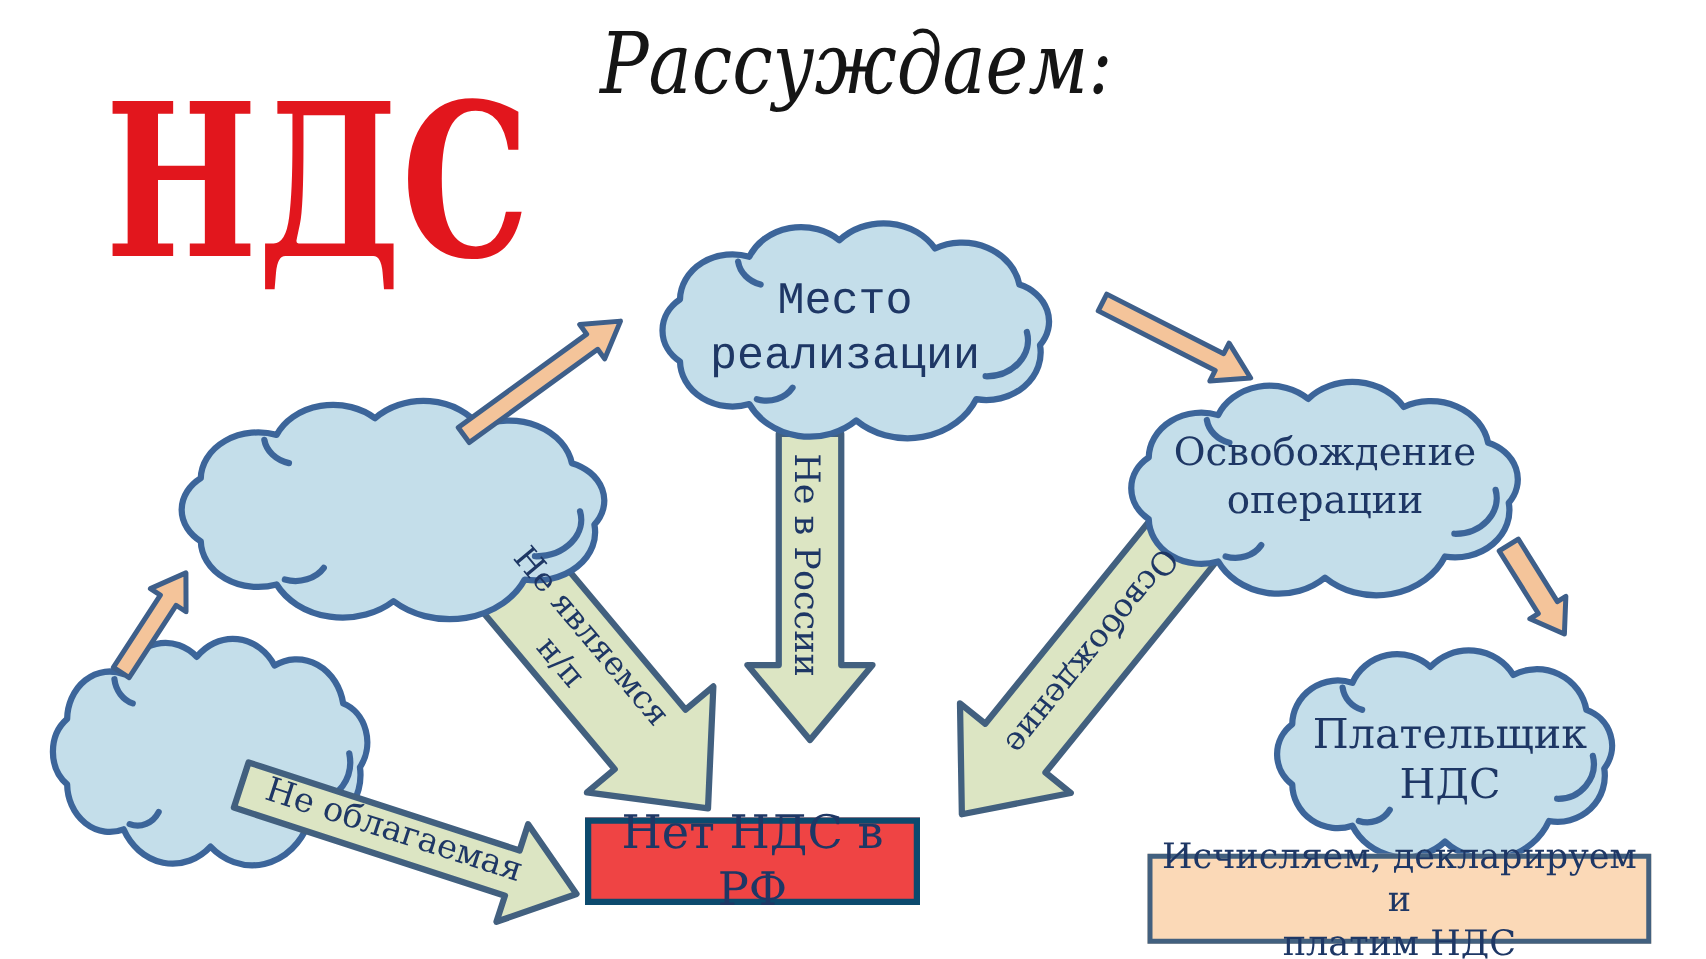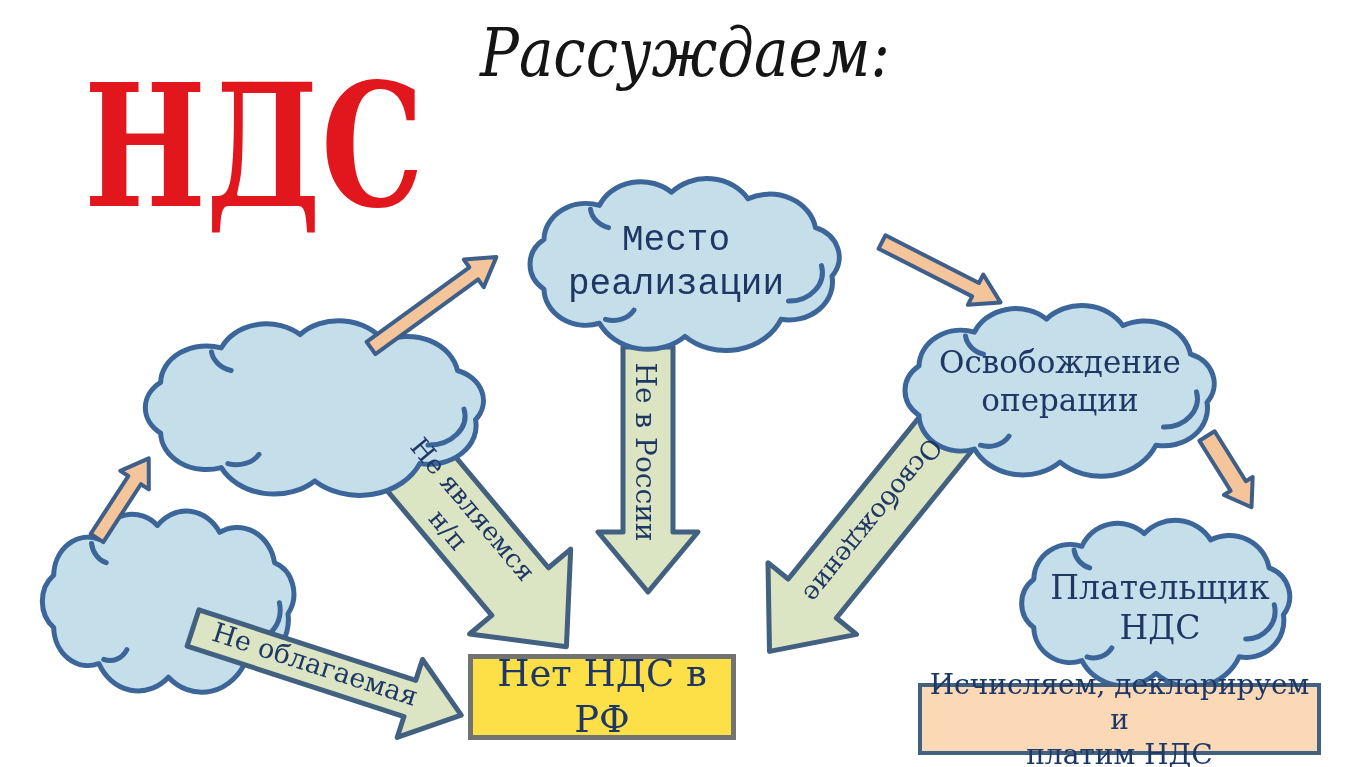--- a/index.html
+++ b/index.html
@@ -17,21 +17,21 @@
   .acronym{position:absolute;z-index:3;left:84px;top:61px;font-size:170px;font-weight:bold;line-height:1;
            color:#E2161D;transform:scaleX(0.76);transform-origin:left top;}
   .subtitle{position:absolute;z-index:3;left:424px;top:112px;font-size:40px;color:#151515;}
   .rot50{transform:translate(-50%,-50%) rotate(50deg);}
   .rot90{transform:translate(-50%,-50%) rotate(90deg);}
   .rot18{transform:translate(-50%,-50%) rotate(18deg);}
   .rot129{transform:translate(-50%,-50%) rotate(129deg);}
   .box{position:absolute;z-index:2;box-sizing:border-box;display:flex;align-items:center;justify-content:center;
        color:#1E3765;text-align:center;white-space:pre-line;line-height:1.25;
        font-family:"DejaVu Serif","Liberation Serif",serif;}
-  .box-green{left:468px;top:654px;width:268px;height:86px;background:#fde047;border:5px solid #737373;font-size:37px;}
+  .box-green{left:468px;top:654px;width:268px;height:70px;background:#ef4444;border:5px solid #0c4a6e;font-size:37px;}
   .box-peach{left:918px;top:683px;width:403px;height:72px;background:#FBD9B7;border:4px solid #42607F;font-size:28px;}
 </style>
 </head>
 <body>
 
 <div class="stage">
 
   <svg class="shapes" width="1365" height="767" viewBox="0 0 1365 767">
     <defs>
       <g id="cloud-shape">

